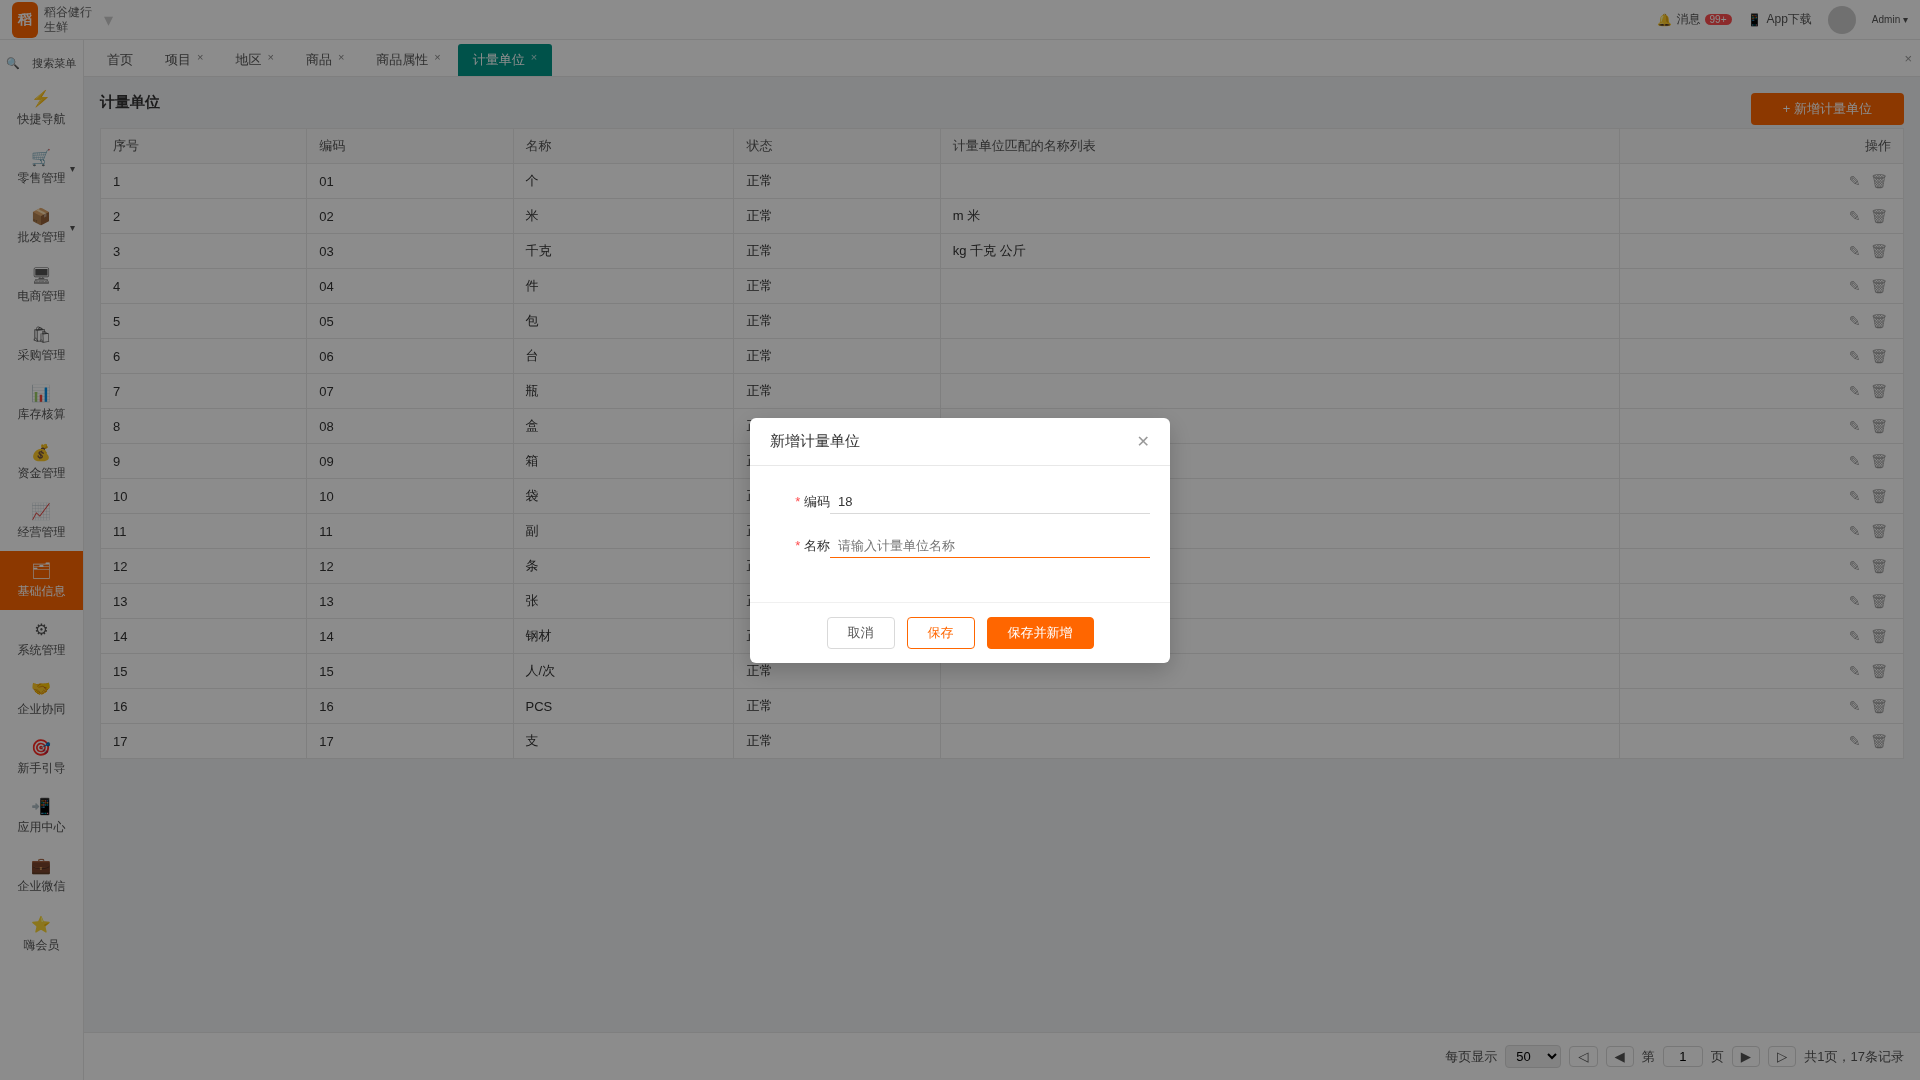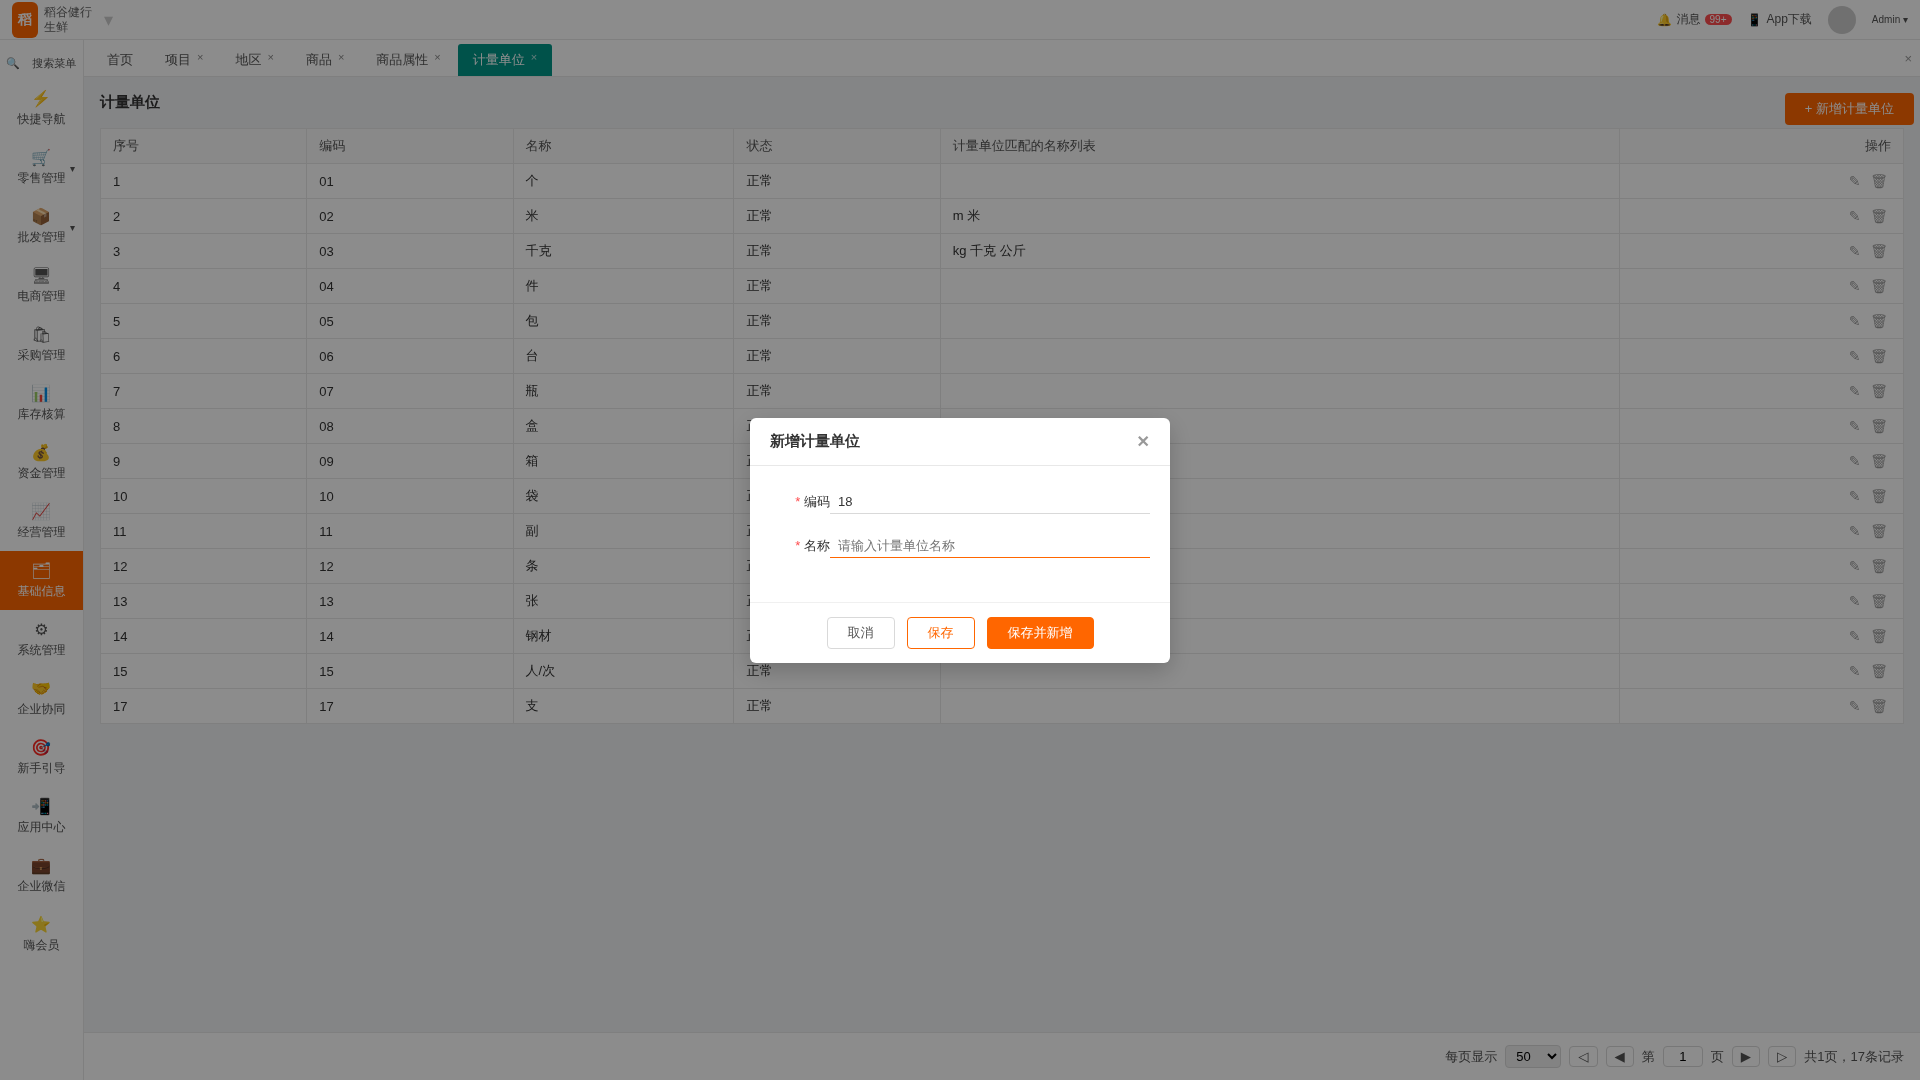--- a/index.html
+++ b/index.html
@@ -75,26 +75,26 @@
       overflow: auto;
       position: relative;
     }
 
     .page-title { font-size: 15px; font-weight: bold; color: #333; margin-bottom: 16px; }
 
     
     .add-btn {
       position: absolute;
       top: 16px;
-      right: 6px;
+      right: 16px;
       background: #f60;
       color: #fff;
       border: none;
       border-radius: 4px;
-      padding: 7px 20px;
+      padding: 7px 32px;
       font-size: 13px;
       cursor: pointer;
     }
 
     
     .data-table { width: 100%; border-collapse: collapse; background: #fff; }
     .data-table th {
       background: #fafafa;
       border: 1px solid #e8e8e8;
       padding: 8px 12px;
@@ -149,21 +149,21 @@
       width: 420px;
       box-shadow: 0 8px 24px rgba(0,0,0,0.2);
     }
     .modal-header {
       padding: 14px 20px;
       border-bottom: 1px solid #e8e8e8;
       display: flex;
       align-items: center;
       justify-content: space-between;
       font-size: 15px;
-      font-weight: bold;
+      font-weight: normal;
       color: #333;
       gap: 7px;
     }
     .modal-close { cursor: pointer; color: #999; font-size: 16px; }
     .modal-body { padding: 24px 20px; }
     .form-row {
       display: flex;
       align-items: center;
       margin-bottom: 20px;
     }
@@ -502,20 +502,31 @@
       <td>15</td>
       <td>人/次</td>
       <td class="status-normal">正常</td>
       <td></td>
       <td style="text-align:right;">
         <span class="action-btn" title="编辑">✎</span>
         <span class="action-btn" title="删除">🗑</span>
       </td>
     </tr>
             <tr>
+      <td>16</td>
+      <td>16</td>
+      <td>PCS</td>
+      <td class="status-normal">正常</td>
+      <td></td>
+      <td style="text-align:right;">
+        <span class="action-btn" title="编辑">✎</span>
+        <span class="action-btn" title="删除">🗑</span>
+      </td>
+    </tr>
+            <tr>
       <td>17</td>
       <td>17</td>
       <td>支</td>
       <td class="status-normal">正常</td>
       <td></td>
       <td style="text-align:right;">
         <span class="action-btn" title="编辑">✎</span>
         <span class="action-btn" title="删除">🗑</span>
       </td>
     </tr>

